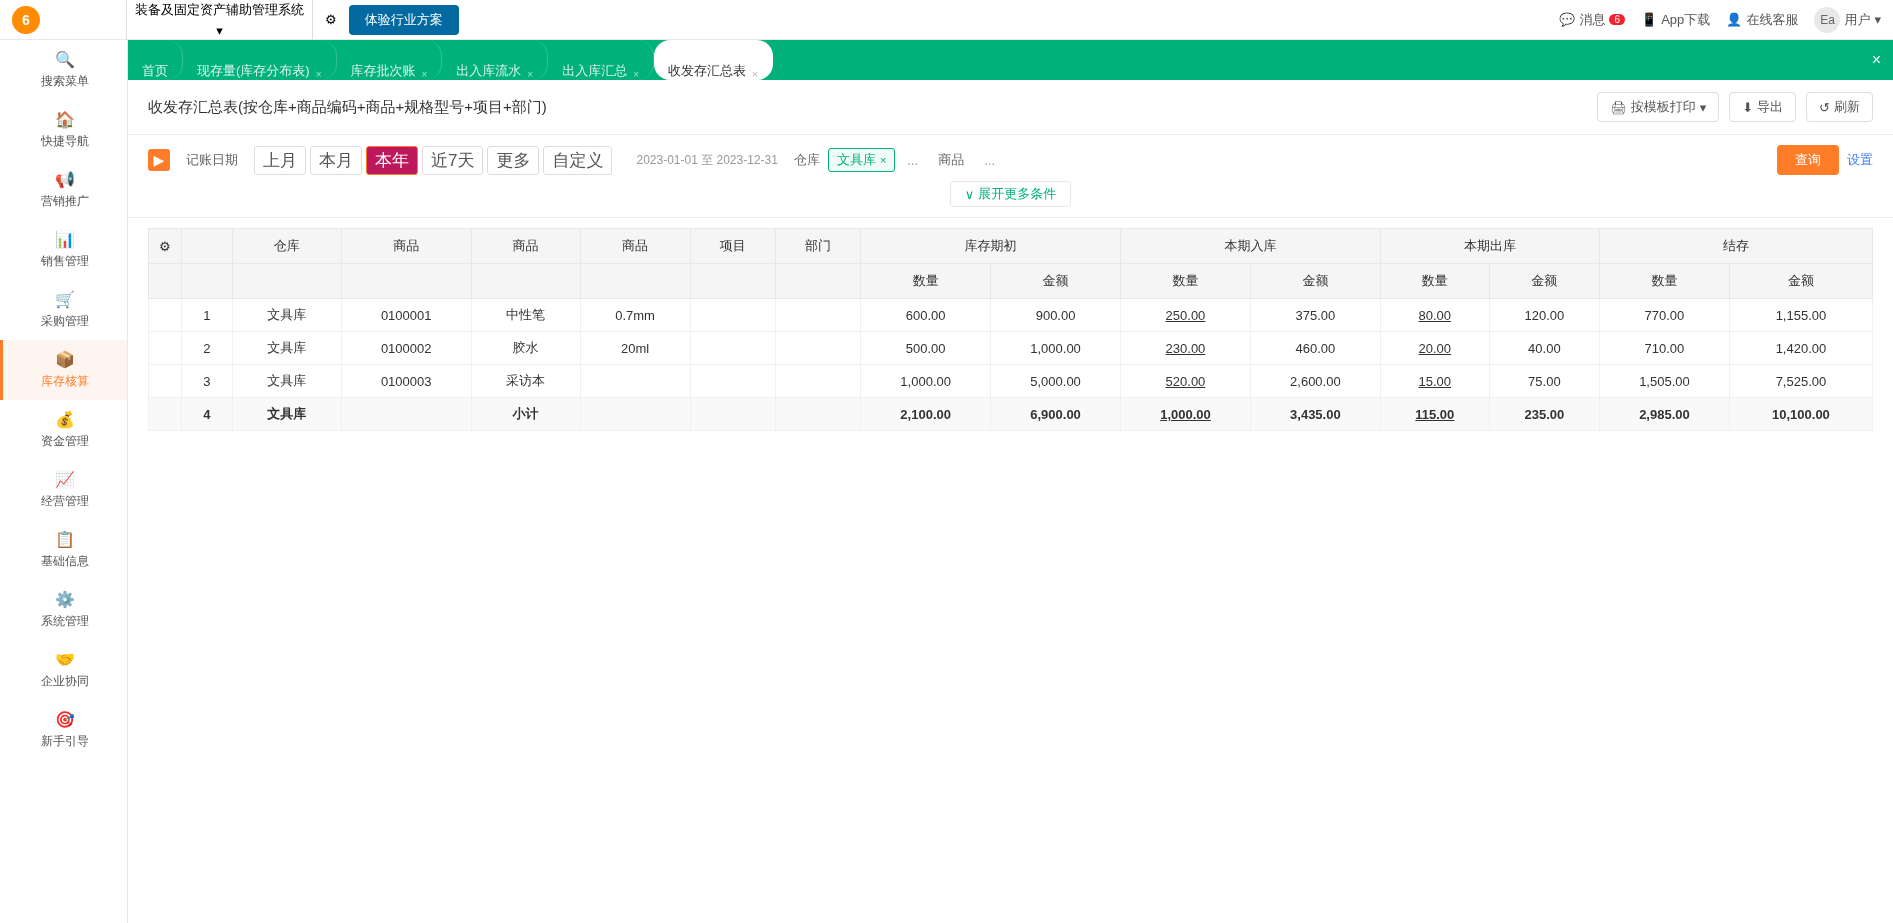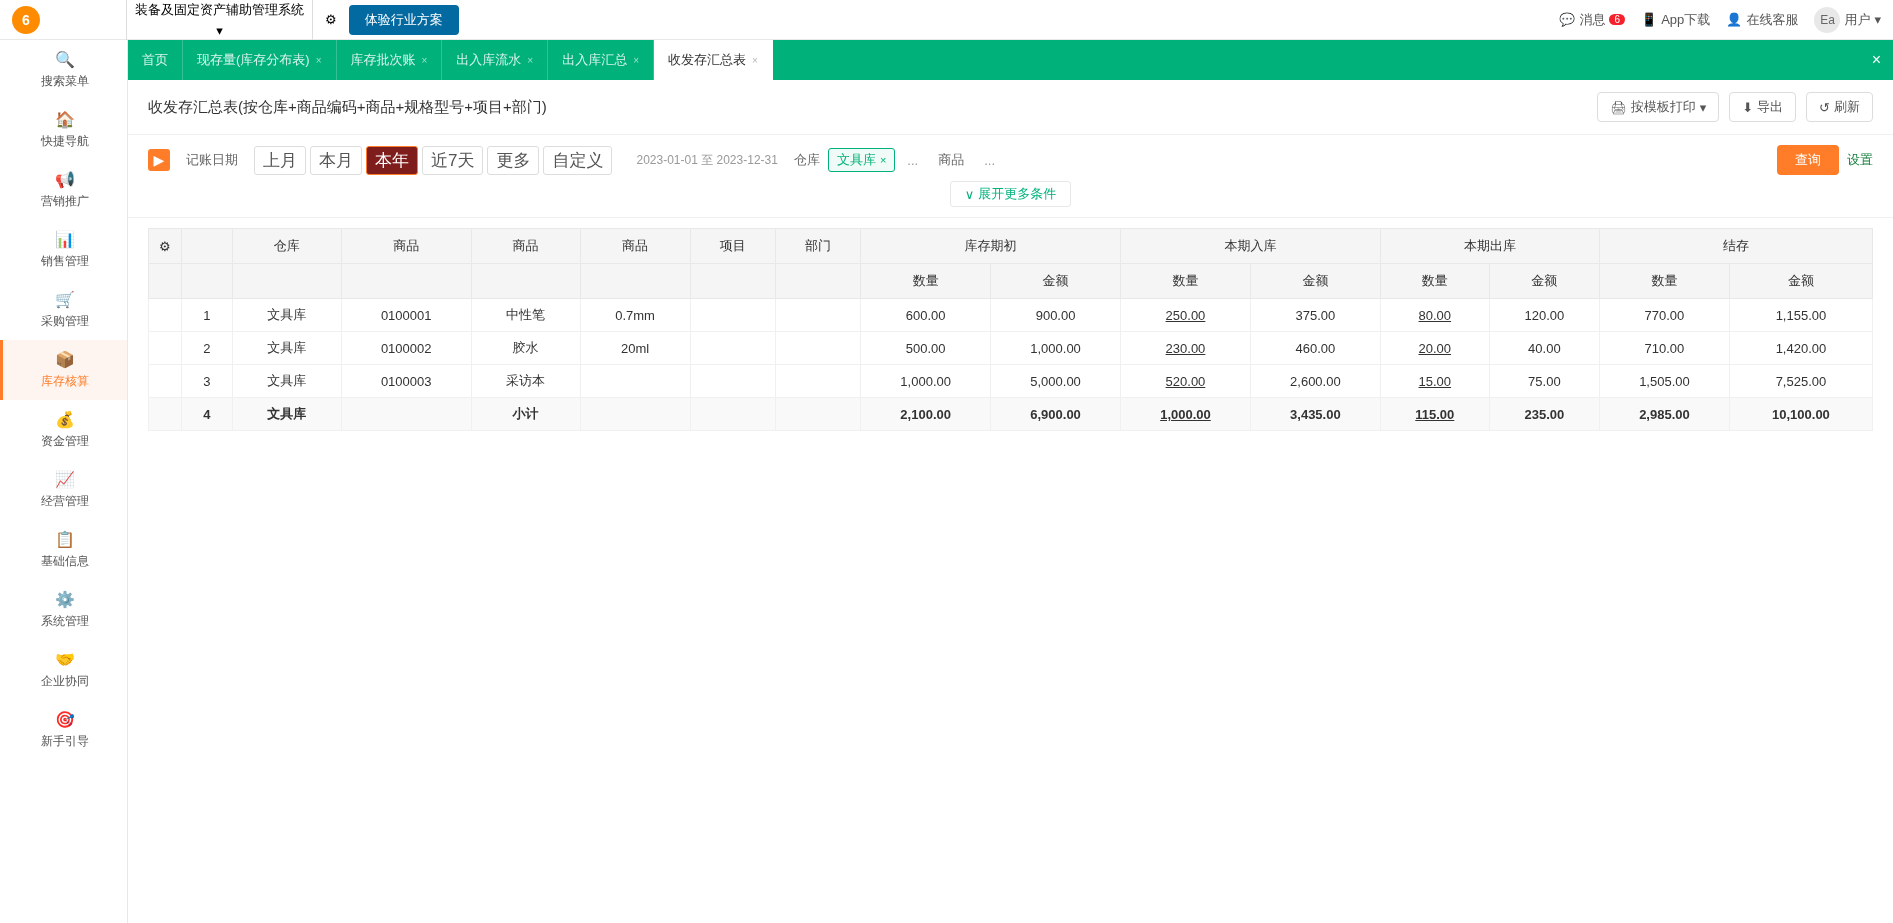--- a/index.html
+++ b/index.html
@@ -25,21 +25,21 @@
     .badge { background: #f5222d; color: white; border-radius: 8px; padding: 0 5px; font-size: 10px; }
     .gear-icon-btn { cursor: pointer; padding: 4px; }
 
     
     .sidebar-item { display: flex; flex-direction: column; align-items: center; padding: 10px 4px; cursor: pointer; color: #555; font-size: 12px; gap: 4px; border-left: 3px solid transparent; }
     .sidebar-item.active { background: #fff5f0; color: #ff7d29; border-left-color: #ff7d29; }
     .sidebar-icon { font-size: 16px; }
 
     
     .nav-tabs { background: #00b27a; display: flex; align-items: center; height: 40px; flex-shrink: 0; overflow-x: auto; }
-    .nav-tab { display: flex; align-items: center; gap: 6px; padding: 0 14px; height: 100%; color: rgba(255,255,255,0.85); font-size: 13px; cursor: pointer; white-space: nowrap; border-right: 1px solid rgba(255,255,255,0.2); }
+    .nav-tab { display: flex; align-items: flex-end; gap: 6px; padding: 0 14px; height: 100%; color: rgba(255,255,255,0.85); font-size: 13px; cursor: pointer; white-space: nowrap; border-right: 1px solid rgba(255,255,255,0.2); border-radius: 16px; }
     .nav-tab.active { background: #fff; color: #333; }
     .nav-tab .close-x { font-size: 10px; opacity: 0.7; }
     .nav-tab.active .close-x { color: #999; }
     .nav-close-all { margin-left: auto; padding: 0 12px; color: white; cursor: pointer; font-size: 16px; }
 
     
     .page-content { flex: 1; background: #fff; overflow-y: auto; padding: 0; }
 
     
     .page-header { padding: 12px 20px; border-bottom: 1px solid #f0f0f0; display: flex; align-items: center; justify-content: space-between; }
@@ -48,29 +48,29 @@
     .action-btn { display: flex; align-items: center; gap: 4px; padding: 5px 12px; border: 1px solid #ddd; border-radius: 4px; cursor: pointer; font-size: 13px; color: #555; background: #fff; }
     .refresh-btn { display: flex; align-items: center; gap: 4px; padding: 5px 12px; border: 1px solid #ddd; border-radius: 4px; cursor: pointer; font-size: 13px; color: #555; background: #fff; }
 
     
     .filter-area { padding: 10px 20px; background: #fff; border-bottom: 1px solid #f0f0f0; }
     .filter-row { display: flex; align-items: center; gap: 16px; flex-wrap: wrap; }
     .filter-expand-btn { width: 22px; height: 22px; background: #ff7d29; color: white; border: none; border-radius: 3px; cursor: pointer; font-size: 14px; display: flex; align-items: center; justify-content: center; }
     .filter-label { color: #666; font-size: 13px; white-space: nowrap; }
     .date-options { display: flex; align-items: center; gap: 4px; }
     .date-btn { padding: 2px 8px; border: 1px solid #ddd; border-radius: 3px; cursor: pointer; font-size: 17px; color: #555; background: #fff; }
-    .date-btn.active { background: #7f1d1d; color: white; border-color: #ff7d29; }
+    .date-btn.active { background: #be185d; color: white; border-color: #ff7d29; }
     .date-range { font-size: 12px; color: #999; margin-left: 8px; }
     .warehouse-filter { display: flex; align-items: center; gap: 8px; }
     .warehouse-tag { display: flex; align-items: center; gap: 4px; background: #f0faf6; border: 1px solid #00b27a; border-radius: 3px; padding: 2px 8px; color: #00b27a; font-size: 13px; }
     .warehouse-tag .remove { cursor: pointer; font-size: 11px; }
     .more-options { color: #999; cursor: pointer; font-size: 13px; padding: 0 4px; }
     .goods-label { color: #666; font-size: 13px; }
     .query-btn { background: #ff7d29; color: white; border: none; padding: 6px 18px; border-radius: 4px; cursor: pointer; font-size: 13px; }
-    .settings-link { color: #15803d; cursor: pointer; font-size: 13px; }
+    .settings-link { color: #3b82f6; cursor: pointer; font-size: 13px; }
     .expand-more-row { display: flex; justify-content: center; margin-top: 6px; }
     .expand-more-btn { display: flex; align-items: center; gap: 4px; color: #00b27a; cursor: pointer; font-size: 13px; border: 1px solid #e8e8e8; padding: 3px 14px; border-radius: 3px; background: #fff; }
 
     
     .table-container { padding: 0 20px 20px; margin-top: 10px; }
     table { width: 100%; border-collapse: collapse; font-size: 13px; }
     thead tr th { background: #f5f5f5; color: #333; padding: 8px 10px; text-align: center; border: 1px solid #e8e8e8; font-weight: 500; white-space: nowrap; }
     tbody tr td { padding: 7px 10px; border: 1px solid #f0f0f0; text-align: center; color: #333; }
     .subtotal-row td { font-weight: bold; background: #f9f9f9; }
     .settings-col { width: 30px; }

